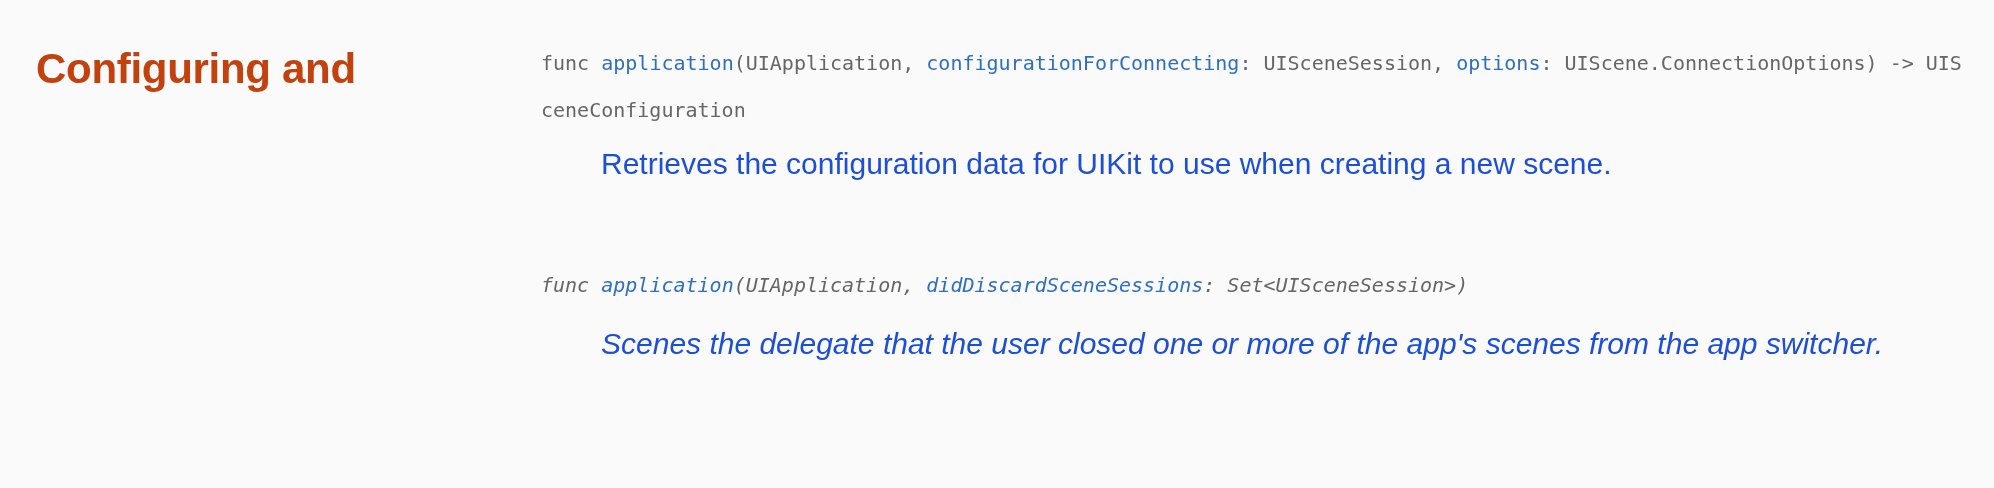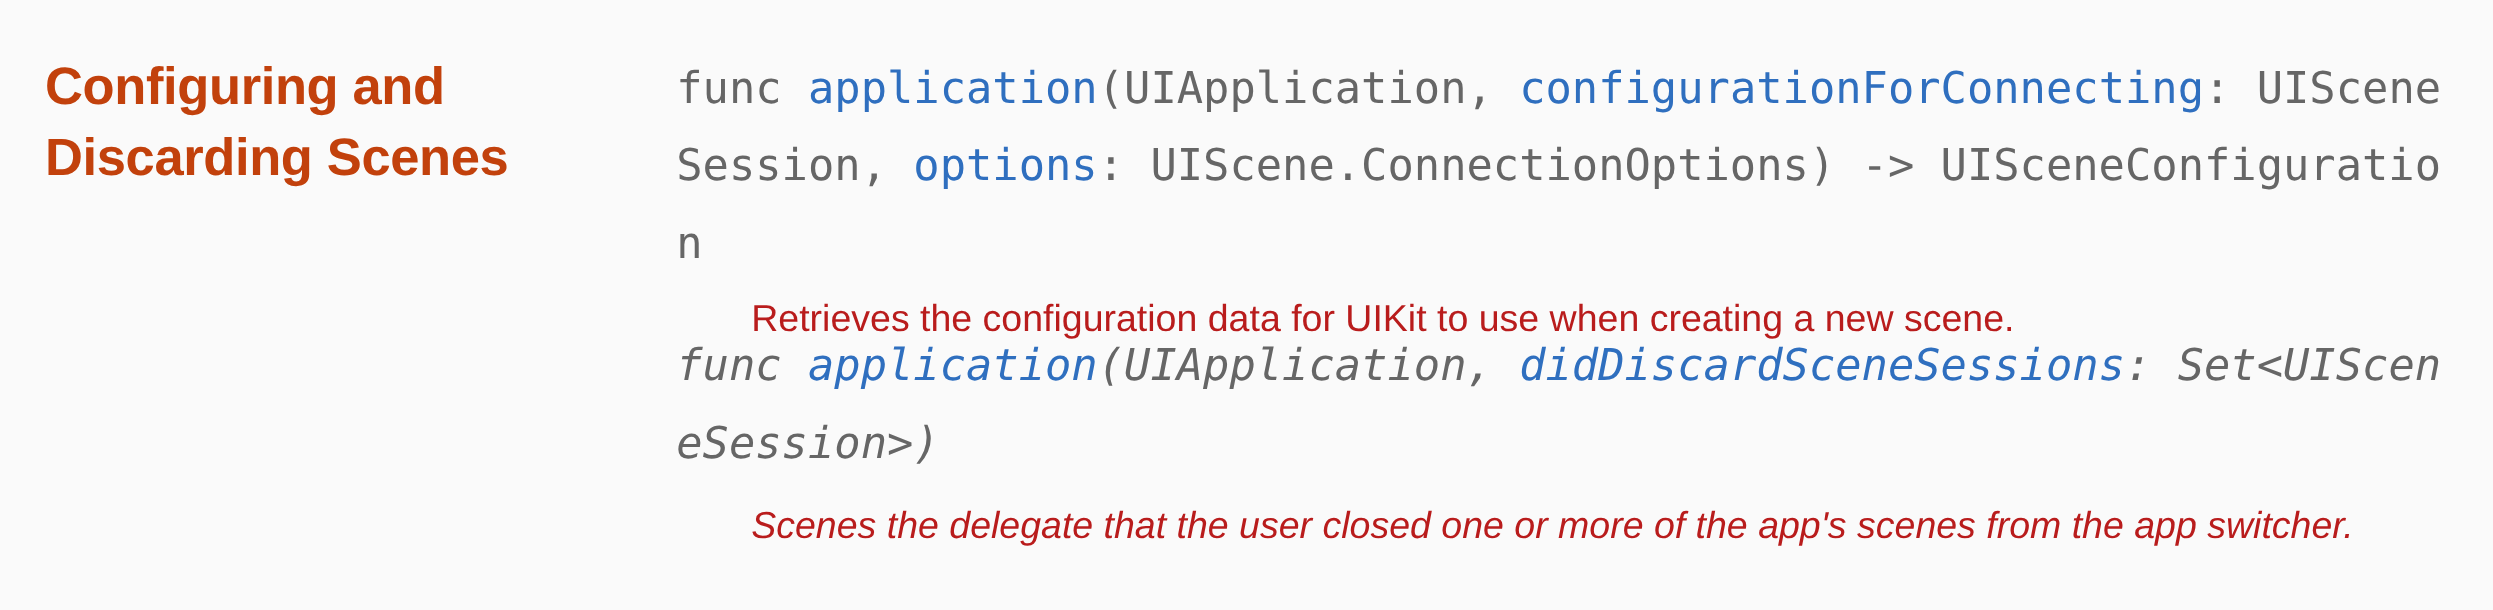--- a/index.html
+++ b/index.html
@@ -19,49 +19,48 @@
     line-height:57px;
     color:#c2410c;
     letter-spacing:-0.3px;
     margin:4px;
   }
   .topic {
     position:absolute; left:541px; width:1440px;
   }
   .sig {
     font-family:"DejaVu Sans Mono", monospace;
-    font-size:35px;
-    line-height:62px;
+    font-size:20px;
+    line-height:47px;
     color:#666666;
     white-space:pre-wrap;
     word-break:break-all;
     margin:0;
     width:1430px;
   }
   .sig .kw { color:#666666; }
   .sig .id { color:#2f6fbf; }
   .abstract {
     margin:0 0 0 60px;
     font-family:"Liberation Sans", sans-serif;
     font-size:30px;
     line-height:50px;
-    color:#b91c1c;
+    color:#1d4ed8;
     width:1360px;
   }
   #topic-0 { top:40px; }
   #topic-1 { top:262px;font-style:italic; }
   #topic-0 .abstract { margin-top:5px; }
   #topic-1 .abstract { margin-top:10px; }
 </style>
 </head>
 <body>
 
 <h2 class="section-title">
   <span>Configuring and</span><br>
-  <span>Discarding Scenes</span>
 </h2>
 
 <div class="topic" id="topic-0">
   <p class="sig"><span class="kw">func</span> <span class="id">application</span><span class="kw">(UIApplication, </span><span class="id">configurationForConnecting</span><span class="kw">: UISceneSession, </span><span class="id">options</span><span class="kw">: UIScene.ConnectionOptions) -&gt; UISceneConfiguration</span></p>
   <p class="abstract">Retrieves the configuration data for UIKit to use when creating a new scene.</p>
 </div>
 
 <div class="topic" id="topic-1">
   <p class="sig"><span class="kw">func</span> <span class="id">application</span><span class="kw">(UIApplication, </span><span class="id">didDiscardSceneSessions</span><span class="kw">: Set&lt;UISceneSession&gt;)</span></p>
   <p class="abstract">Scenes the delegate that the user closed one or more of the app's scenes from the app switcher.</p>

